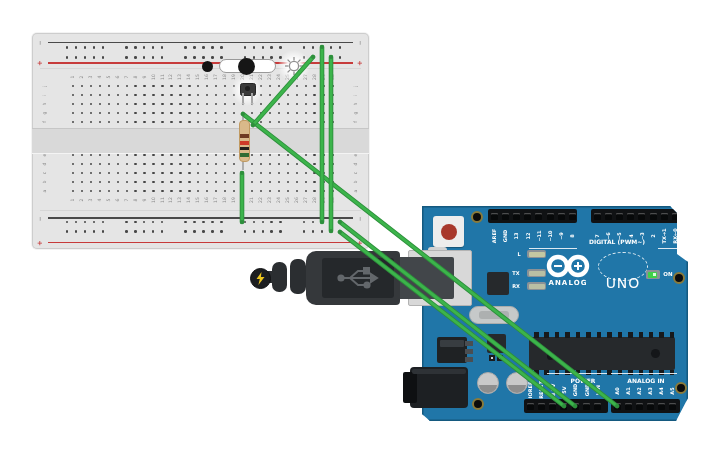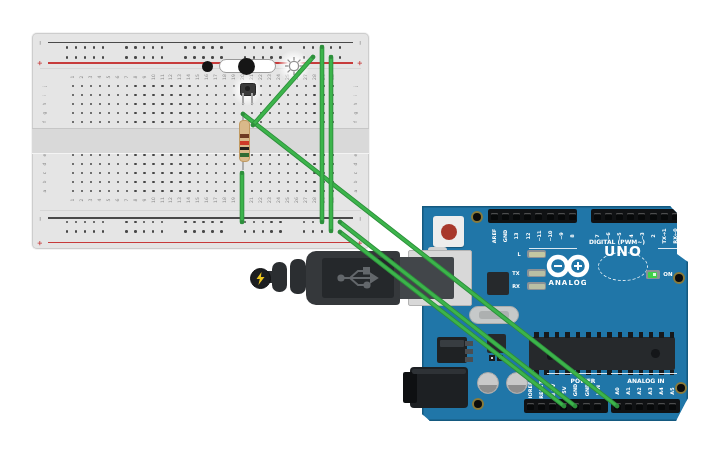--- a/index.html
+++ b/index.html
@@ -624,21 +624,21 @@
       <svg class="abs" style="left:119px;top:47px;" width="54" height="28" viewBox="0 0 54 28">
         <circle cx="17" cy="13" r="9" fill="none" stroke="#fff" stroke-width="4.4"></circle>
         <circle cx="37" cy="13" r="9" fill="none" stroke="#fff" stroke-width="4.4"></circle>
         <rect x="13" y="12" width="8" height="2" fill="#fff"></rect>
         <rect x="33" y="12" width="8" height="2" fill="#fff"></rect>
         <rect x="36" y="9" width="2" height="8" fill="#fff"></rect>
       </svg>
       <div class="cap" style="left:119px;top:74px;width:54px;font-size:7px;letter-spacing:1.1px;">ANALOG</div>
 
       <div class="abs" style="left:176px;top:46px;width:50px;height:29px;border:1.5px dashed rgba(255,255,255,.85);border-radius:50%;box-sizing:border-box;"></div>
-      <div class="cap" style="left:176px;top:38px;width:50px;font-size:14px;font-weight:bold;letter-spacing:1px;">UNO</div>
+      <div class="cap" style="left:176px;top:70px;width:50px;font-size:14px;font-weight:normal;letter-spacing:1px;">UNO</div>
 
       <div class="abs" style="left:224px;top:64px;width:14px;height:9px;background:#8b9196;border-radius:1.5px;">
         <div style="margin:1.5px 3px 1.5px 2px;height:6px;background:#3fd147;border-radius:1px;"></div>
         <div style="position:absolute;left:7px;top:3px;width:3px;height:3px;background:#d9ffd9;"></div>
       </div>
       <div class="cap" style="left:238px;top:65.5px;width:16px;font-size:5.5px;">ON</div>
 
       <div class="abs" style="left:47px;top:100px;width:50px;height:18px;background:#c6c9c9;border:1px solid #a9acac;border-radius:9px;box-sizing:border-box;">
         <div style="margin:4px 9px;height:8px;background:#9fa3a3;opacity:.65;border-radius:3px;"></div>
       </div>

